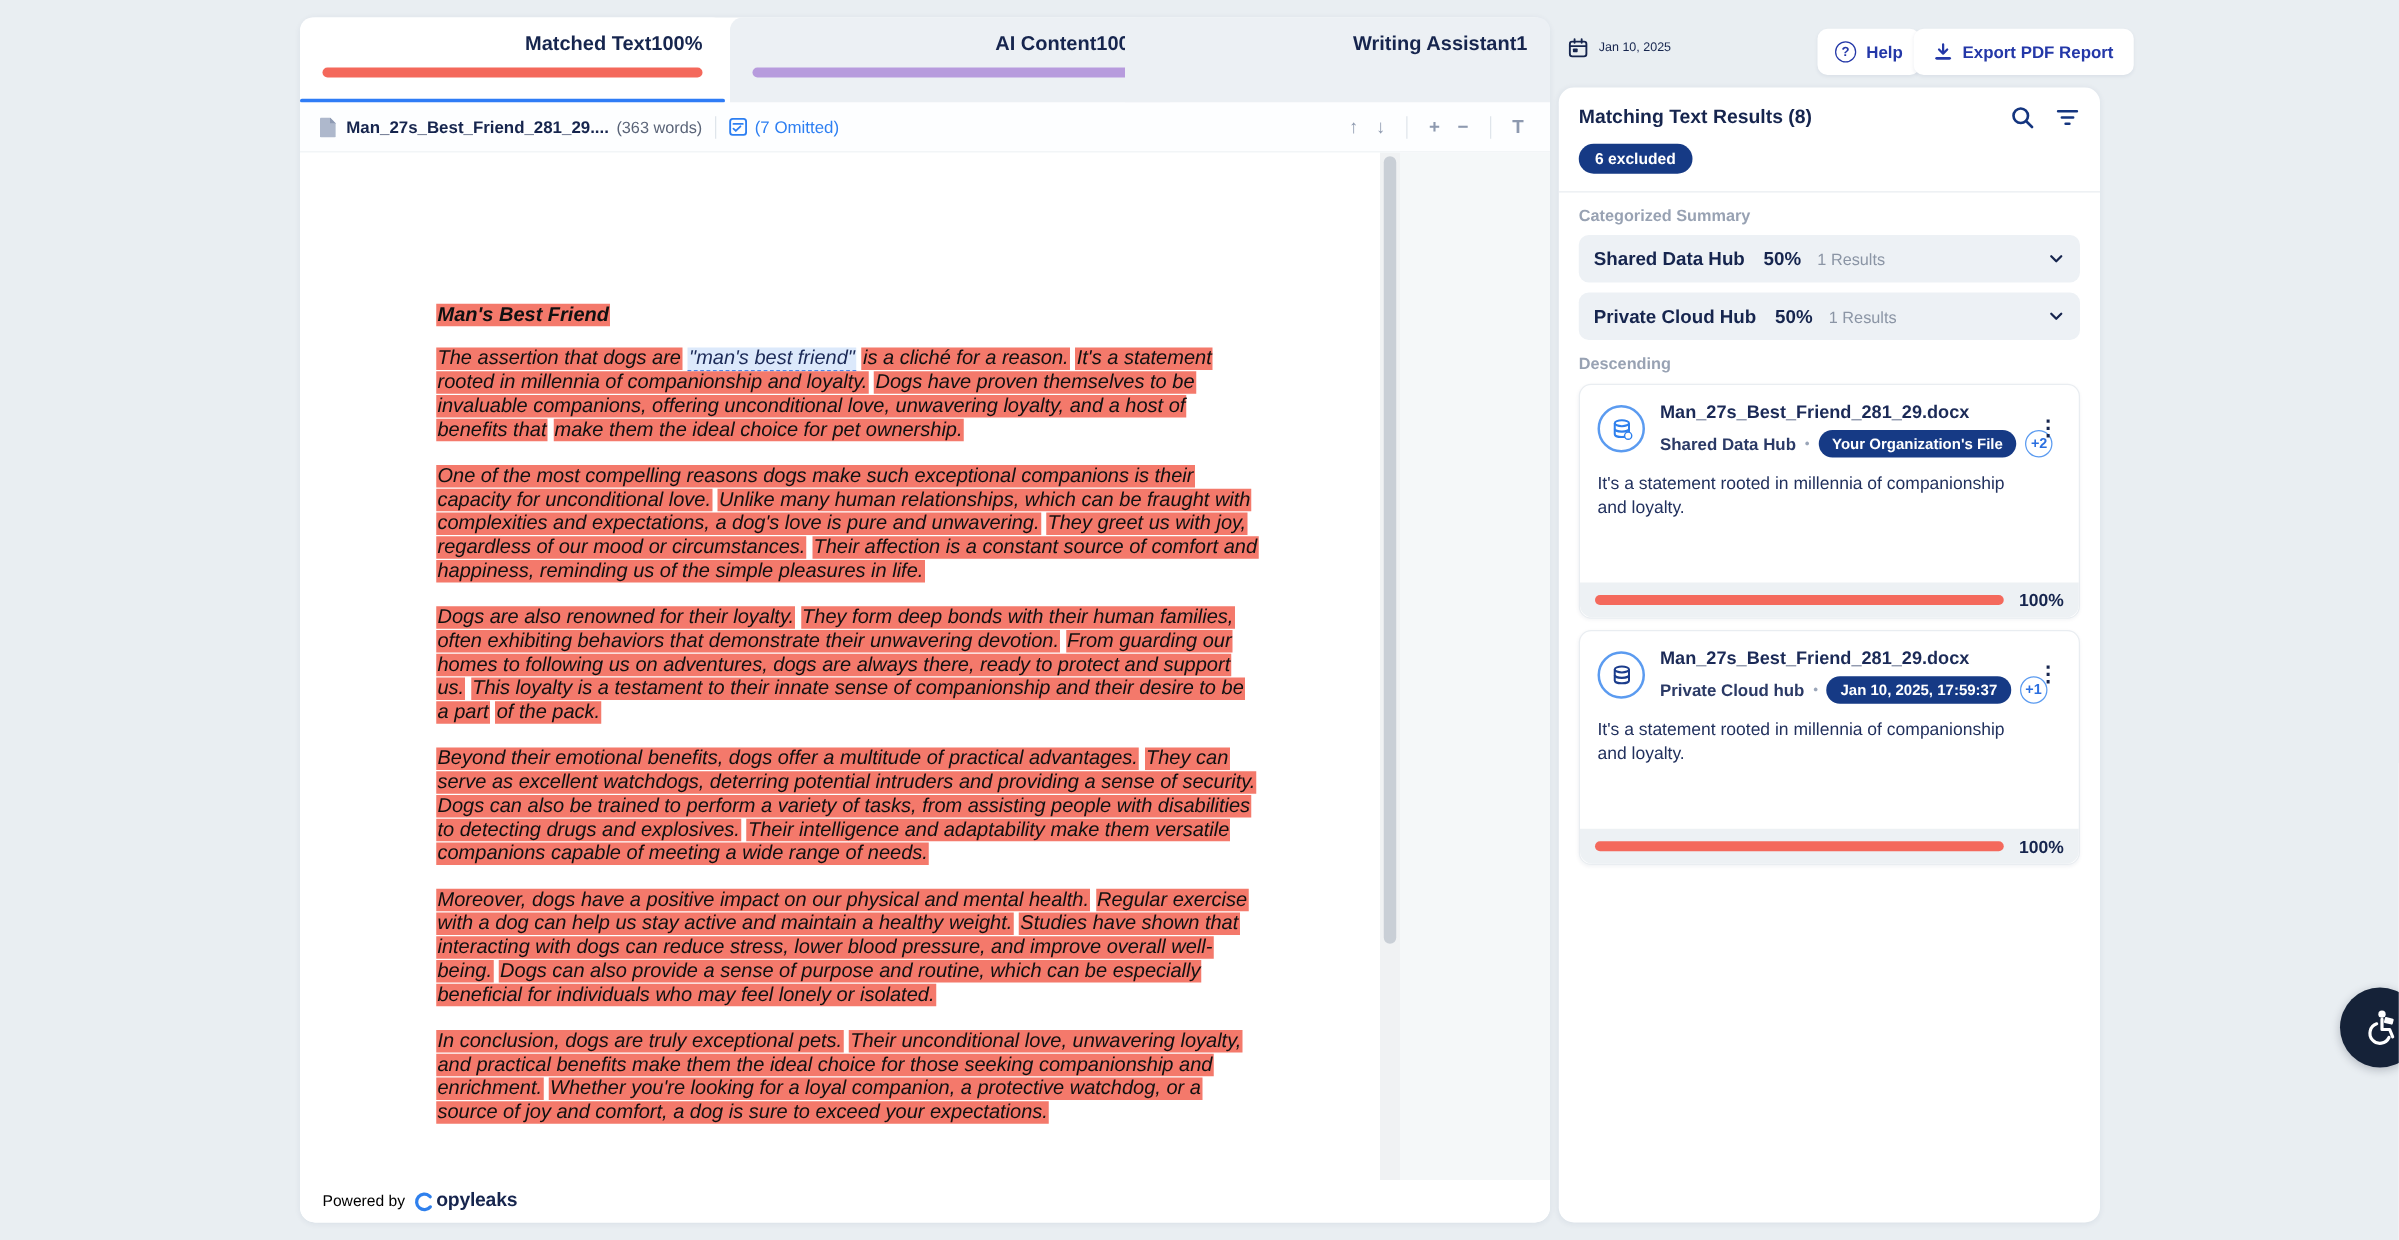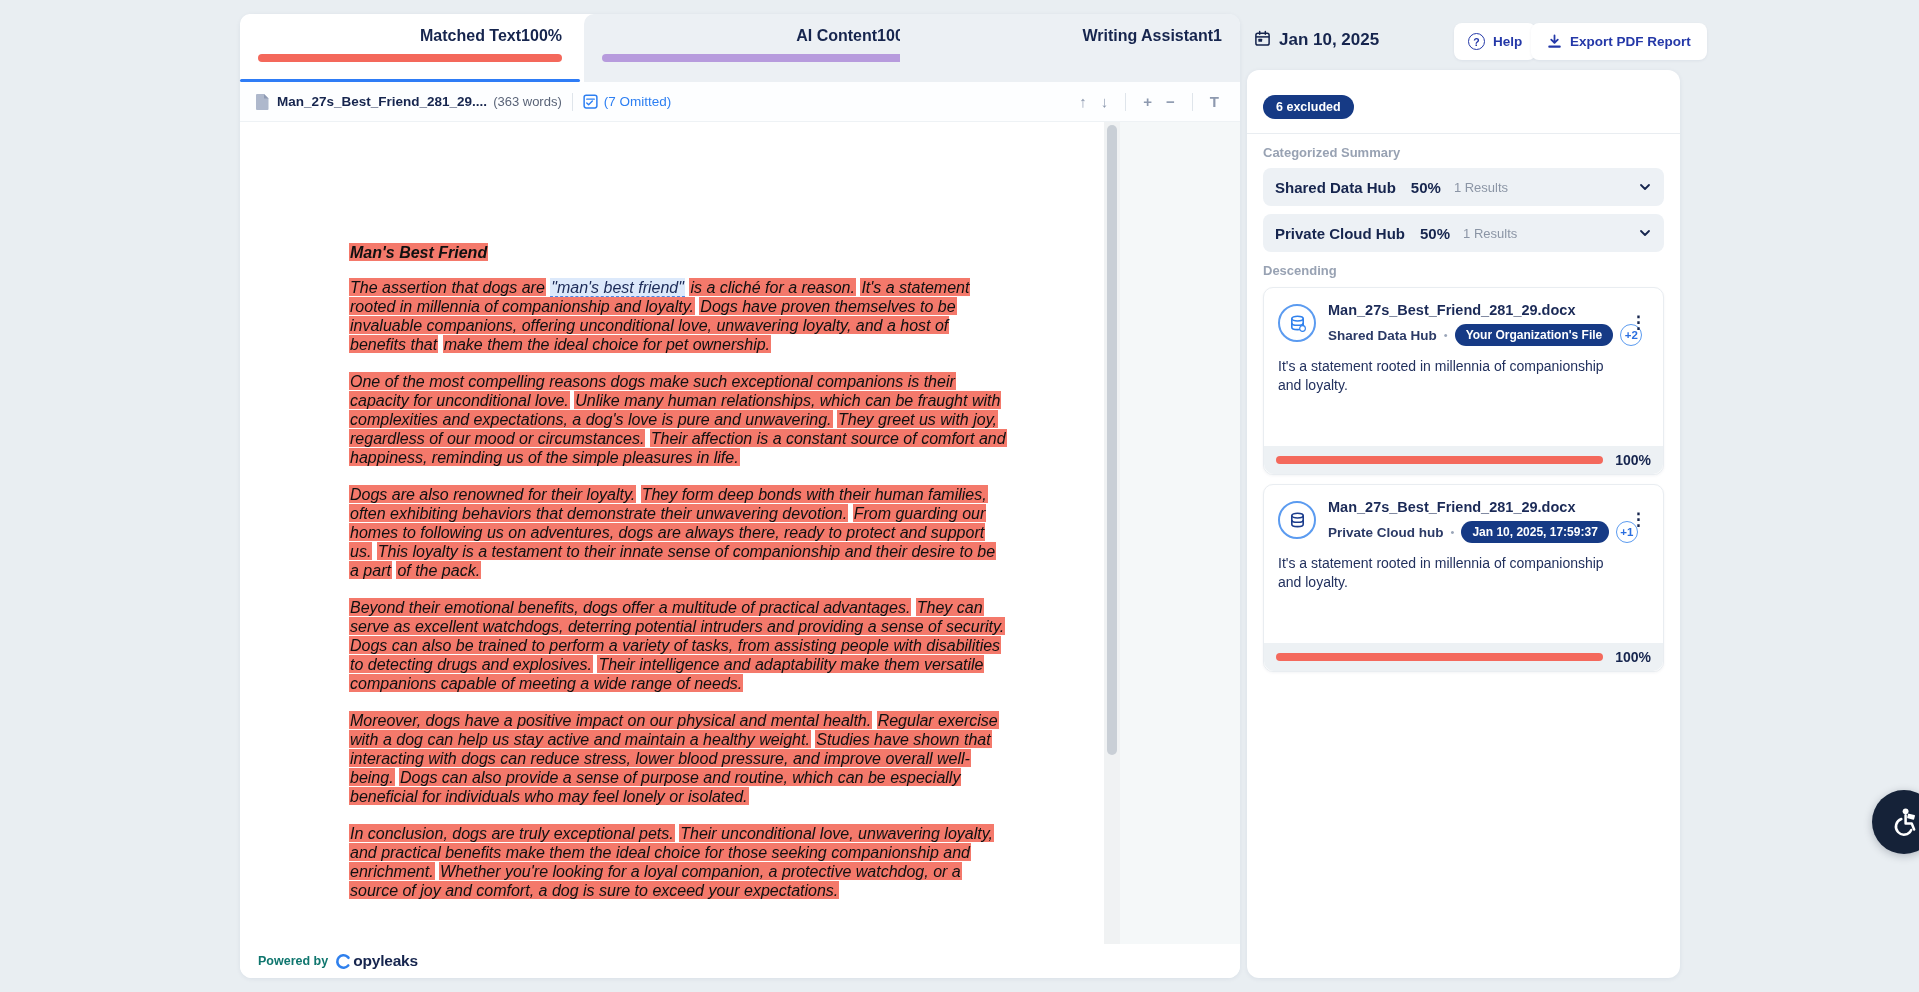--- a/index.html
+++ b/index.html
@@ -69,27 +69,27 @@
     background:#DCE9FB; color:#1B2A57; padding:0.5px 1px;
     border-bottom:1.5px dashed #4A86E8;
   }
 
   
   .doc-footer {
     position:absolute; left:0; bottom:0; width:1000px; height:34px;
     background:#fff; border-radius:0 0 12px 12px;
     display:flex; align-items:center; padding-left:18px; gap:7px;
   }
-  .powered { font-size:12.5px; font-weight:700; color:#0f766e; }
+  .powered { font-size:12.5px; font-weight:400; color:#000000; }
   .brand-wrap { display:flex; align-items:center; gap:1px; cursor:pointer; }
   .brand-rest { font-size:15.5px; font-weight:800; color:#16254E; letter-spacing:-0.2px; }
 
   
-  .date-chip { position:absolute; left:1254px; top:30px; display:flex; align-items:flex-start; gap:8px;
-    font-size:17px; font-weight:700; color:#16254E; cursor:pointer; }
+  .date-chip { position:absolute; left:1254px; top:30px; display:flex; align-items:center; gap:8px;
+    font-size:10px; font-weight:400; color:#16254E; cursor:pointer; }
   .pill-btn {
     position:absolute; top:23px; height:37px; background:#fff; border-radius:8px;
     display:flex; align-items:center; gap:8px; padding:0 14px;
     color:#2438A8; font-size:13.5px; font-weight:700; cursor:pointer;
     box-shadow:0 1px 3px rgba(20,40,80,.06);
   }
   #help-btn { left:1454px; }
   #export-btn { left:1531px; padding:0 16px; }
   .qmark { width:17px; height:17px; border:1.8px solid #2438A8; border-radius:50%;
     display:flex; align-items:center; justify-content:center; font-size:10.5px; font-weight:800; }
@@ -265,20 +265,36 @@
   <span>
     <svg width="15" height="15" viewBox="0 0 16 16">
         <path d="M8 1.5v8M4.5 6L8 9.5 11.5 6" fill="none" stroke="#2438A8" stroke-width="1.9" stroke-linecap="round" stroke-linejoin="round"></path>
         <path d="M2.5 13.5h11" stroke="#2438A8" stroke-width="2.4" stroke-linecap="round"></path>
       </svg>
   </span>
   <span>Export PDF Report</span>
 </div>
 
 <div id="results-panel">
+  <div class="rp-header">
+    <span class="rp-title">Matching Text Results (8)</span>
+    <span class="rp-icons">
+      <span>
+        <svg width="20" height="20" viewBox="0 0 20 20">
+            <circle cx="8.6" cy="8.6" r="5.8" fill="none" stroke="#14357F" stroke-width="2.1"></circle>
+            <path d="M13 13l4.6 4.6" stroke="#14357F" stroke-width="2.1" stroke-linecap="round"></path>
+          </svg>
+      </span>
+      <span>
+        <svg width="20" height="20" viewBox="0 0 20 20">
+            <path d="M2.5 5h15M5.5 10h9M8.5 15h3" stroke="#14357F" stroke-width="2.1" stroke-linecap="round"></path>
+          </svg>
+      </span>
+    </span>
+  </div>
 
   <span class="excluded-pill">6 excluded</span>
 
   <div class="rp-divider"></div>
 
   <div class="rp-section-label">Categorized Summary</div>
 
   <div class="cat-row">
     <span class="cat-name">Shared Data Hub</span>
     <span class="cat-pct">50%</span>

